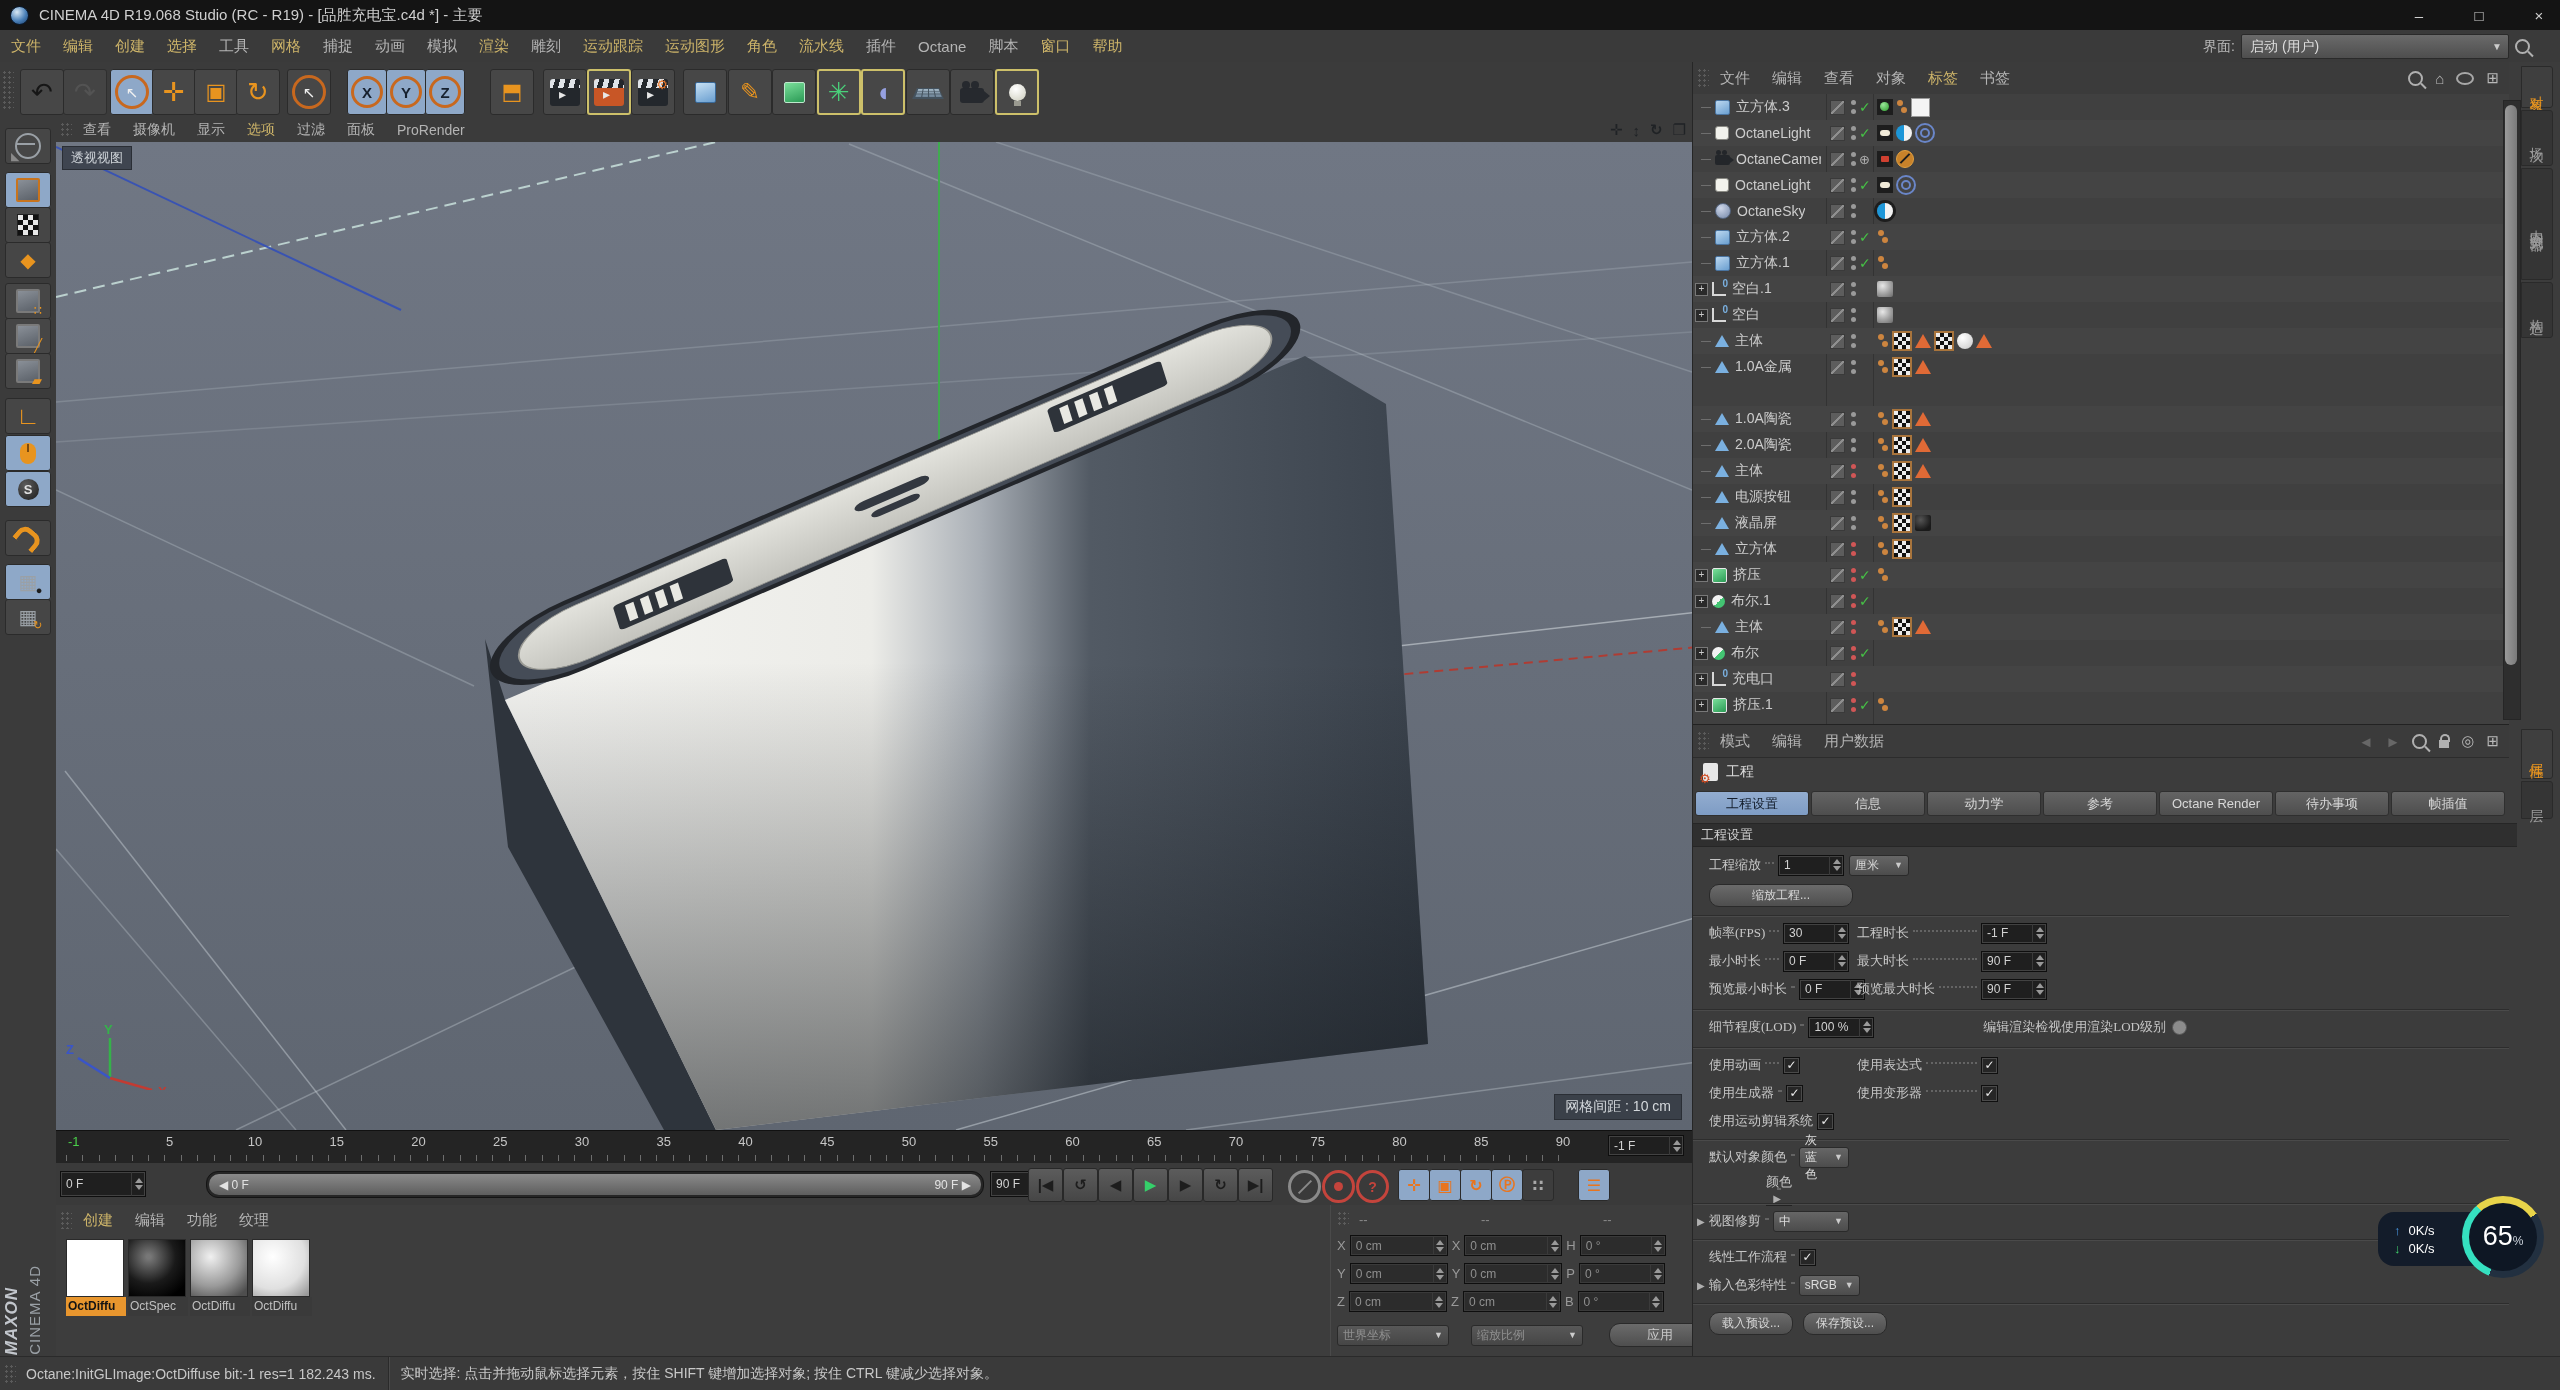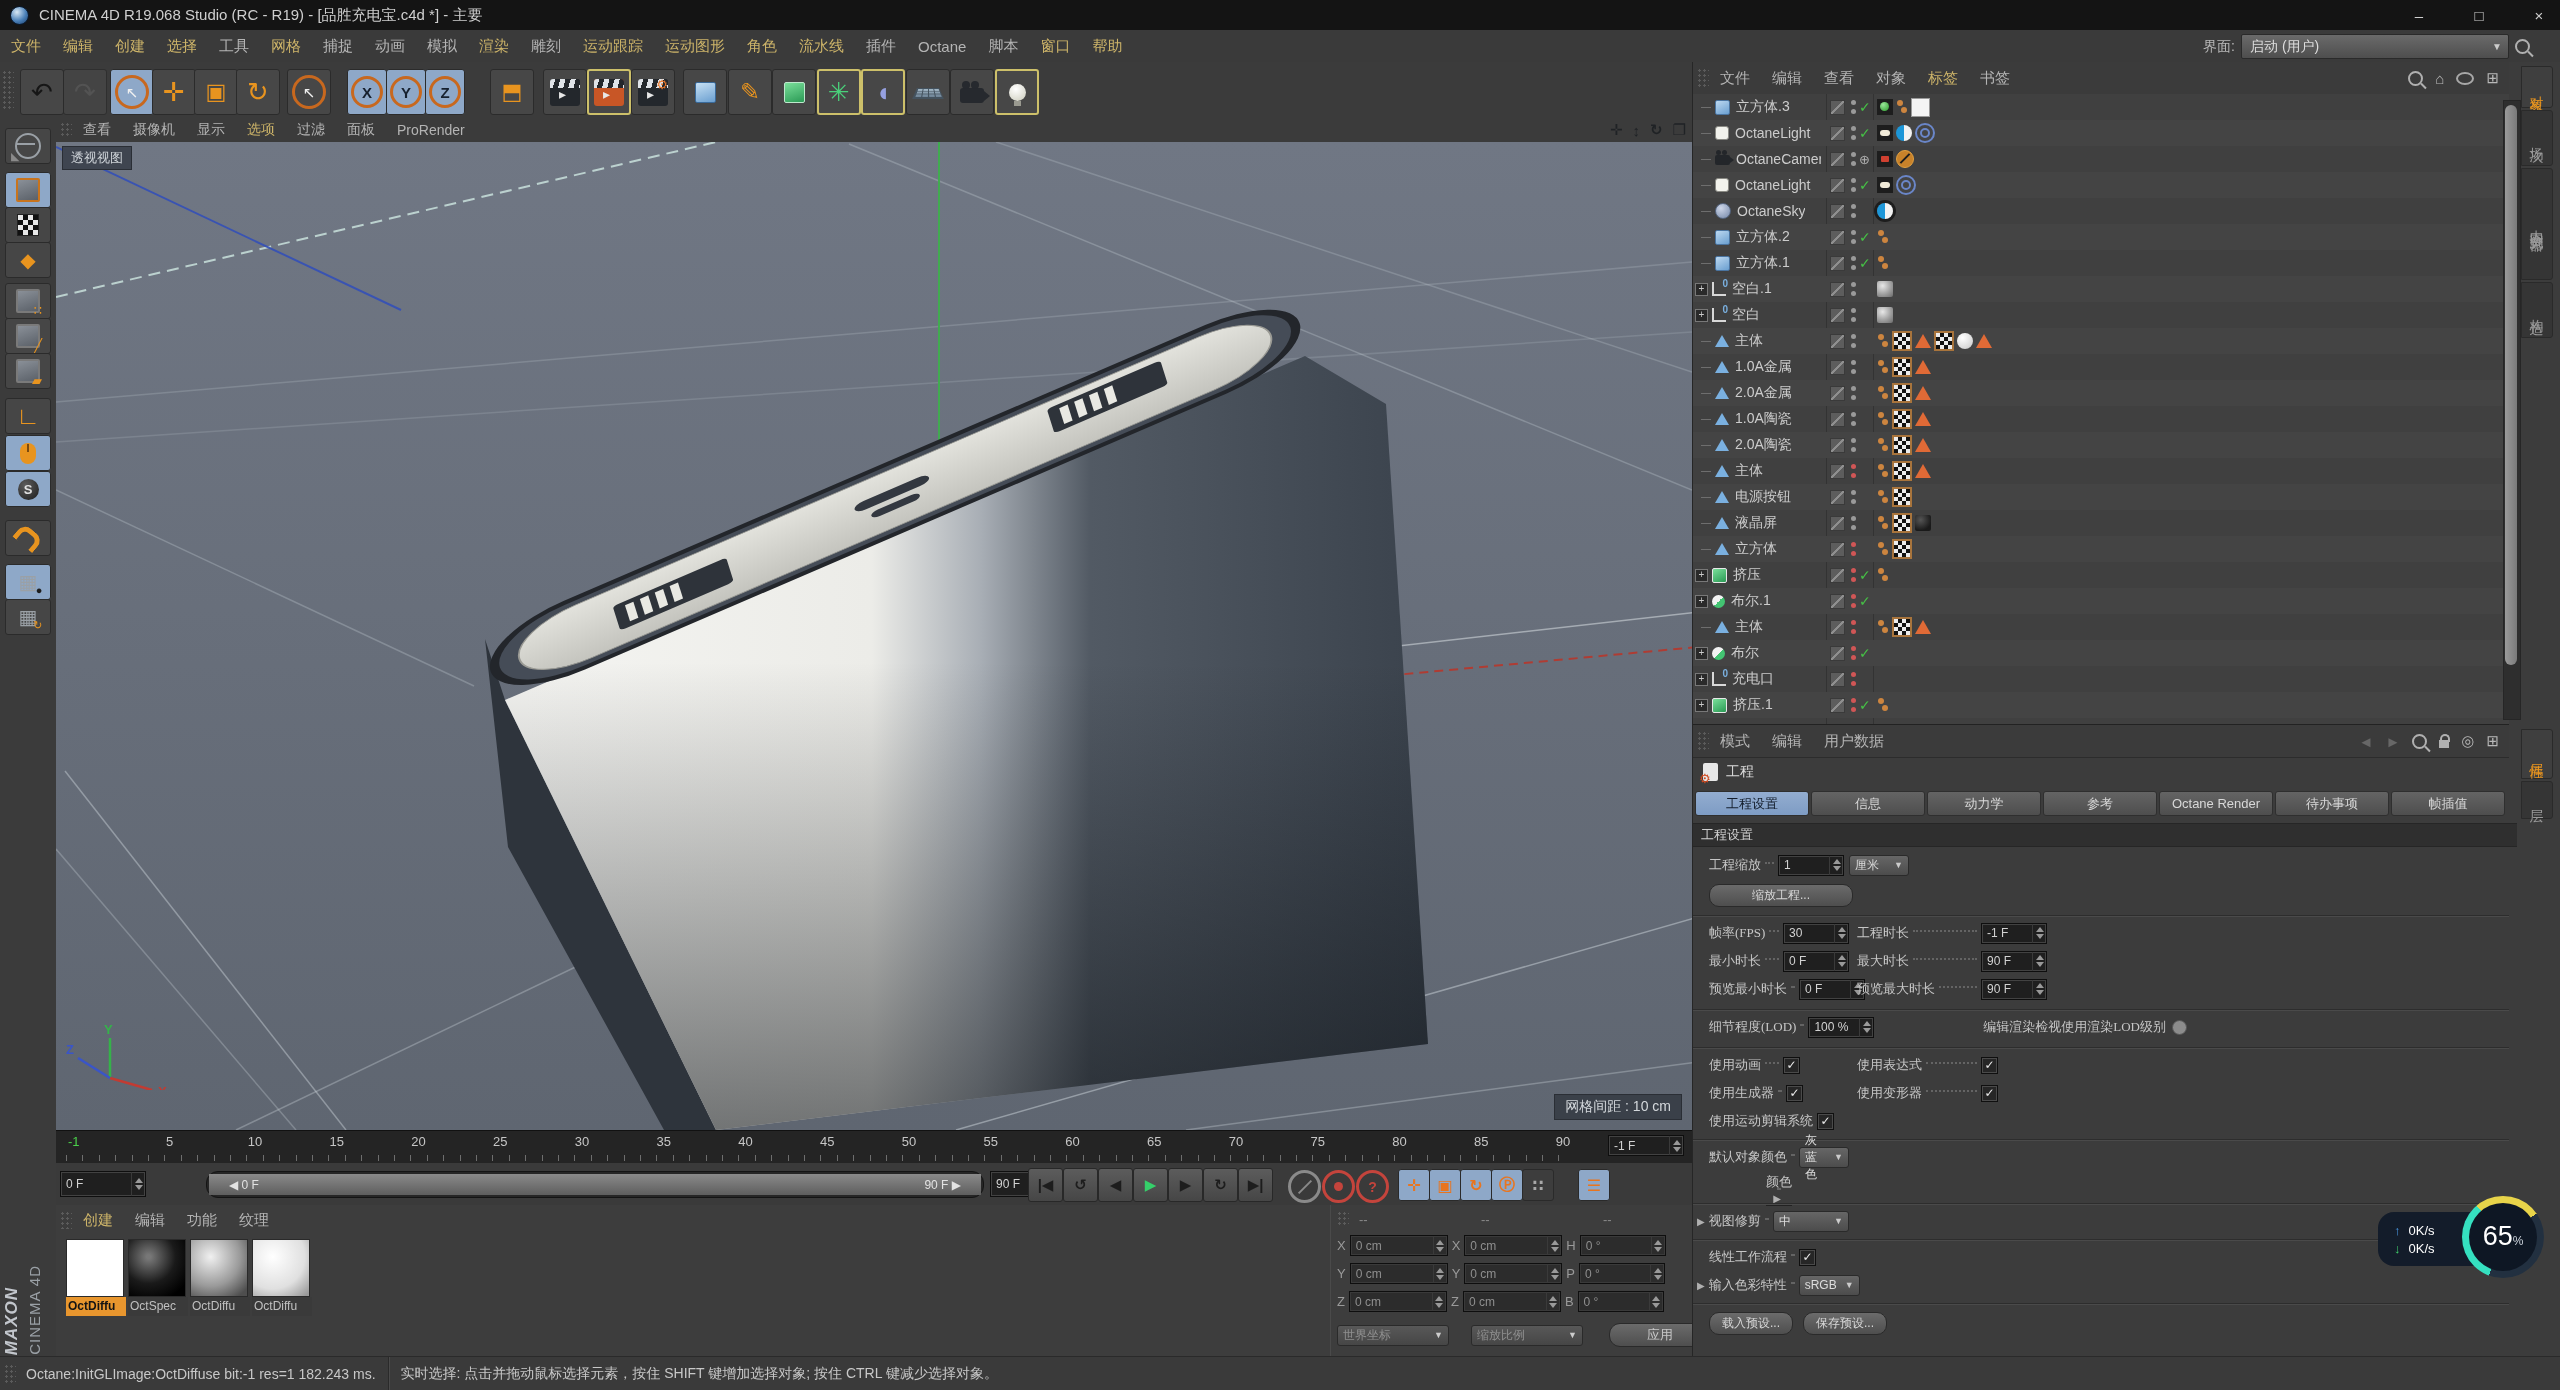--- a/index.html
+++ b/index.html
@@ -194,22 +194,22 @@
   #ruler{left:56px;top:1130px;width:1636px;height:33px;background:#242424;border-top:1px solid #111;border-bottom:1px solid #181818;}
   #ruler-ticks{position:absolute;left:2px;top:0;width:1544px;height:33px;}
   .tick{position:absolute;top:3px;font-size:13px;color:#c6c6c6;}
   .tick.current{color:#4ad04a;}
   #ruler-minor{position:absolute;left:10px;top:24px;width:1500px;height:6px;
      background:repeating-linear-gradient(90deg,#6e6e6e 0 1px,transparent 1px 16.4px);}
   #ruler-spin{position:absolute;right:10px;top:4px;width:74px;}
   #transport{left:56px;top:1163px;width:1636px;height:42px;background:#3a3a3a;border-bottom:1px solid #2a2a2a;}
   .tl-spin{position:absolute;top:8px;height:24px;}
   #range{position:absolute;left:150px;top:8px;width:776px;height:25px;background:#262626;border:1px solid #141414;border-radius:12px;}
-  #range .bar{position:absolute;left:2px;top:2px;right:2px;bottom:2px;border-radius:0;background:linear-gradient(#8a8a8a,#5e5e5e);
-     display:flex;align-items:center;justify-content:space-between;color:#e2e2e2;font-size:12px;padding:0 20px;}
+  #range .bar{position:absolute;left:2px;top:2px;right:2px;bottom:2px;border-radius:10px;background:linear-gradient(#8a8a8a,#5e5e5e);
+     display:flex;align-items:center;justify-content:space-between;color:#e2e2e2;font-size:12px;padding:0 10px;}
   .tbtn2{position:absolute;top:5px;width:33px;height:32px;background:linear-gradient(#5c5c5c,#464646);border:1px solid #282828;border-radius:3px;
      display:flex;align-items:center;justify-content:center;color:#1d1d1d;font-size:15px;font-weight:bold;}
   .tbtn2.play{color:#35d06a;}
   .circbtn{position:absolute;top:7px;width:27px;height:27px;border-radius:50%;border:3px solid #8a8a8a;
      display:flex;align-items:center;justify-content:center;color:#c4443c;font-weight:bold;font-size:14px;}
   .circbtn.red{border-color:#c4443c;}
   .circbtn.gray::after{content:"";width:2px;height:18px;background:#8a8a8a;transform:rotate(45deg);}
   .kbtn{position:absolute;top:6px;width:30px;height:30px;background:#8ea8c8;border:1px solid #2a2a2a;border-radius:3px;
      display:flex;align-items:center;justify-content:center;color:#e8751f;font-size:16px;font-weight:bold;}
   .kbtn.dark{background:#3d3d3d;color:#a8a8a8;}
@@ -854,32 +854,20 @@
           <span class="oi oi-poly"></span>
           <span class="oname">1.0A金属</span>
           <span class="slashsq"></span>
           <span class="odots"></span>
           <span class="tags">
             <span class="tag t-orange-dots"></span>
             <span class="tag t-checker"></span>
             <span class="tag t-phong"></span>
           </span>
         </div>
-        <div class="om-row" style="top: 286px;">
-          <span class="branch"></span>
-          <span class="oi oi-poly"></span>
-          <span class="oname">2.0A金属</span>
-          <span class="slashsq"></span>
-          <span class="odots"></span>
-          <span class="tags">
-            <span class="tag t-orange-dots"></span>
-            <span class="tag t-checker"></span>
-            <span class="tag t-phong"></span>
-          </span>
-        </div>
         <div class="om-row" style="top: 312px;">
           <span class="branch"></span>
           <span class="oi oi-poly"></span>
           <span class="oname">1.0A陶瓷</span>
           <span class="slashsq"></span>
           <span class="odots"></span>
           <span class="tags">
             <span class="tag t-orange-dots"></span>
             <span class="tag t-checker"></span>
             <span class="tag t-phong"></span>

